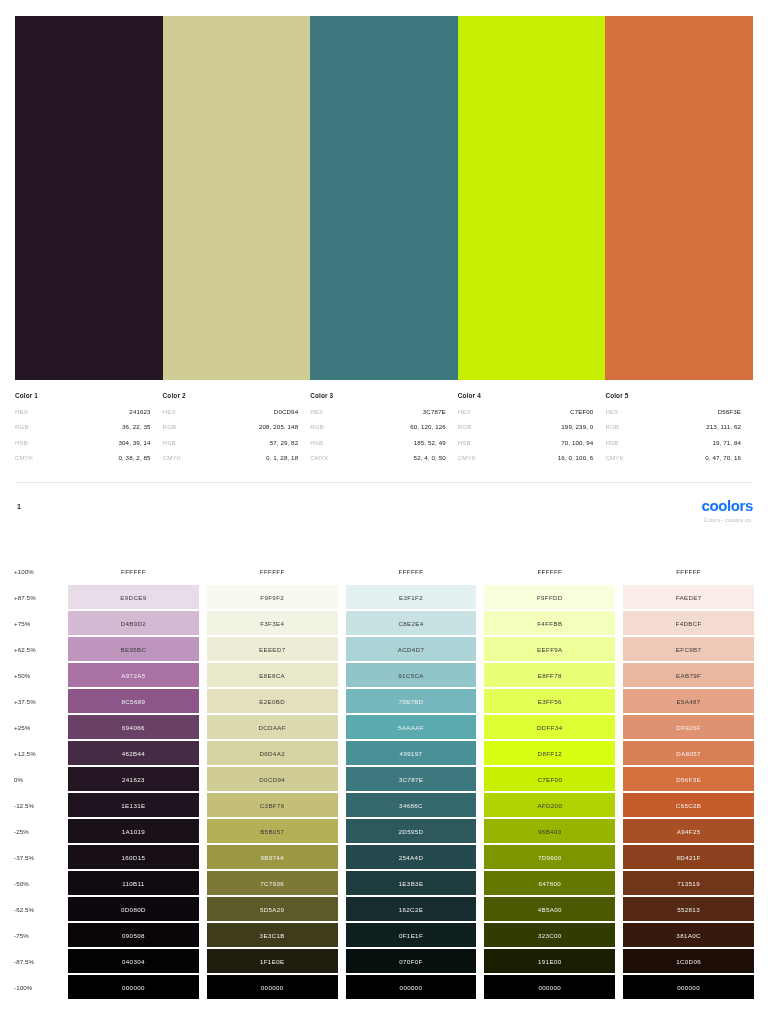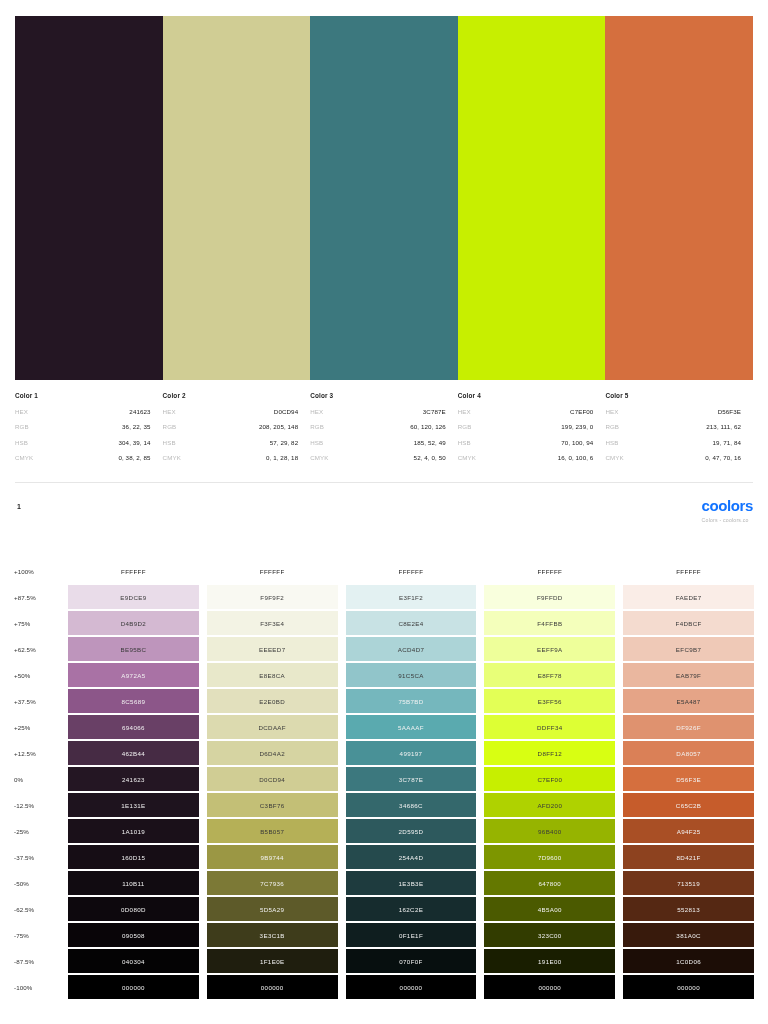--- a/index.html
+++ b/index.html
@@ -82,21 +82,21 @@
     left: 2px;
     top: 5px;
     font-size: 7px;
     font-weight: bold;
     color: #1b1b1b;
   }
   .brand-wrap {
     position: absolute;
     right: 0;
     top: 0;
-    text-align: left;
+    text-align: center;
   }
   .brand-logo {
     font-size: 15px;
     font-weight: bold;
     color: #1273ff;
     letter-spacing: -0.4px;
     line-height: 1;
   }
   .brand-sub {
     font-size: 5.2px;

